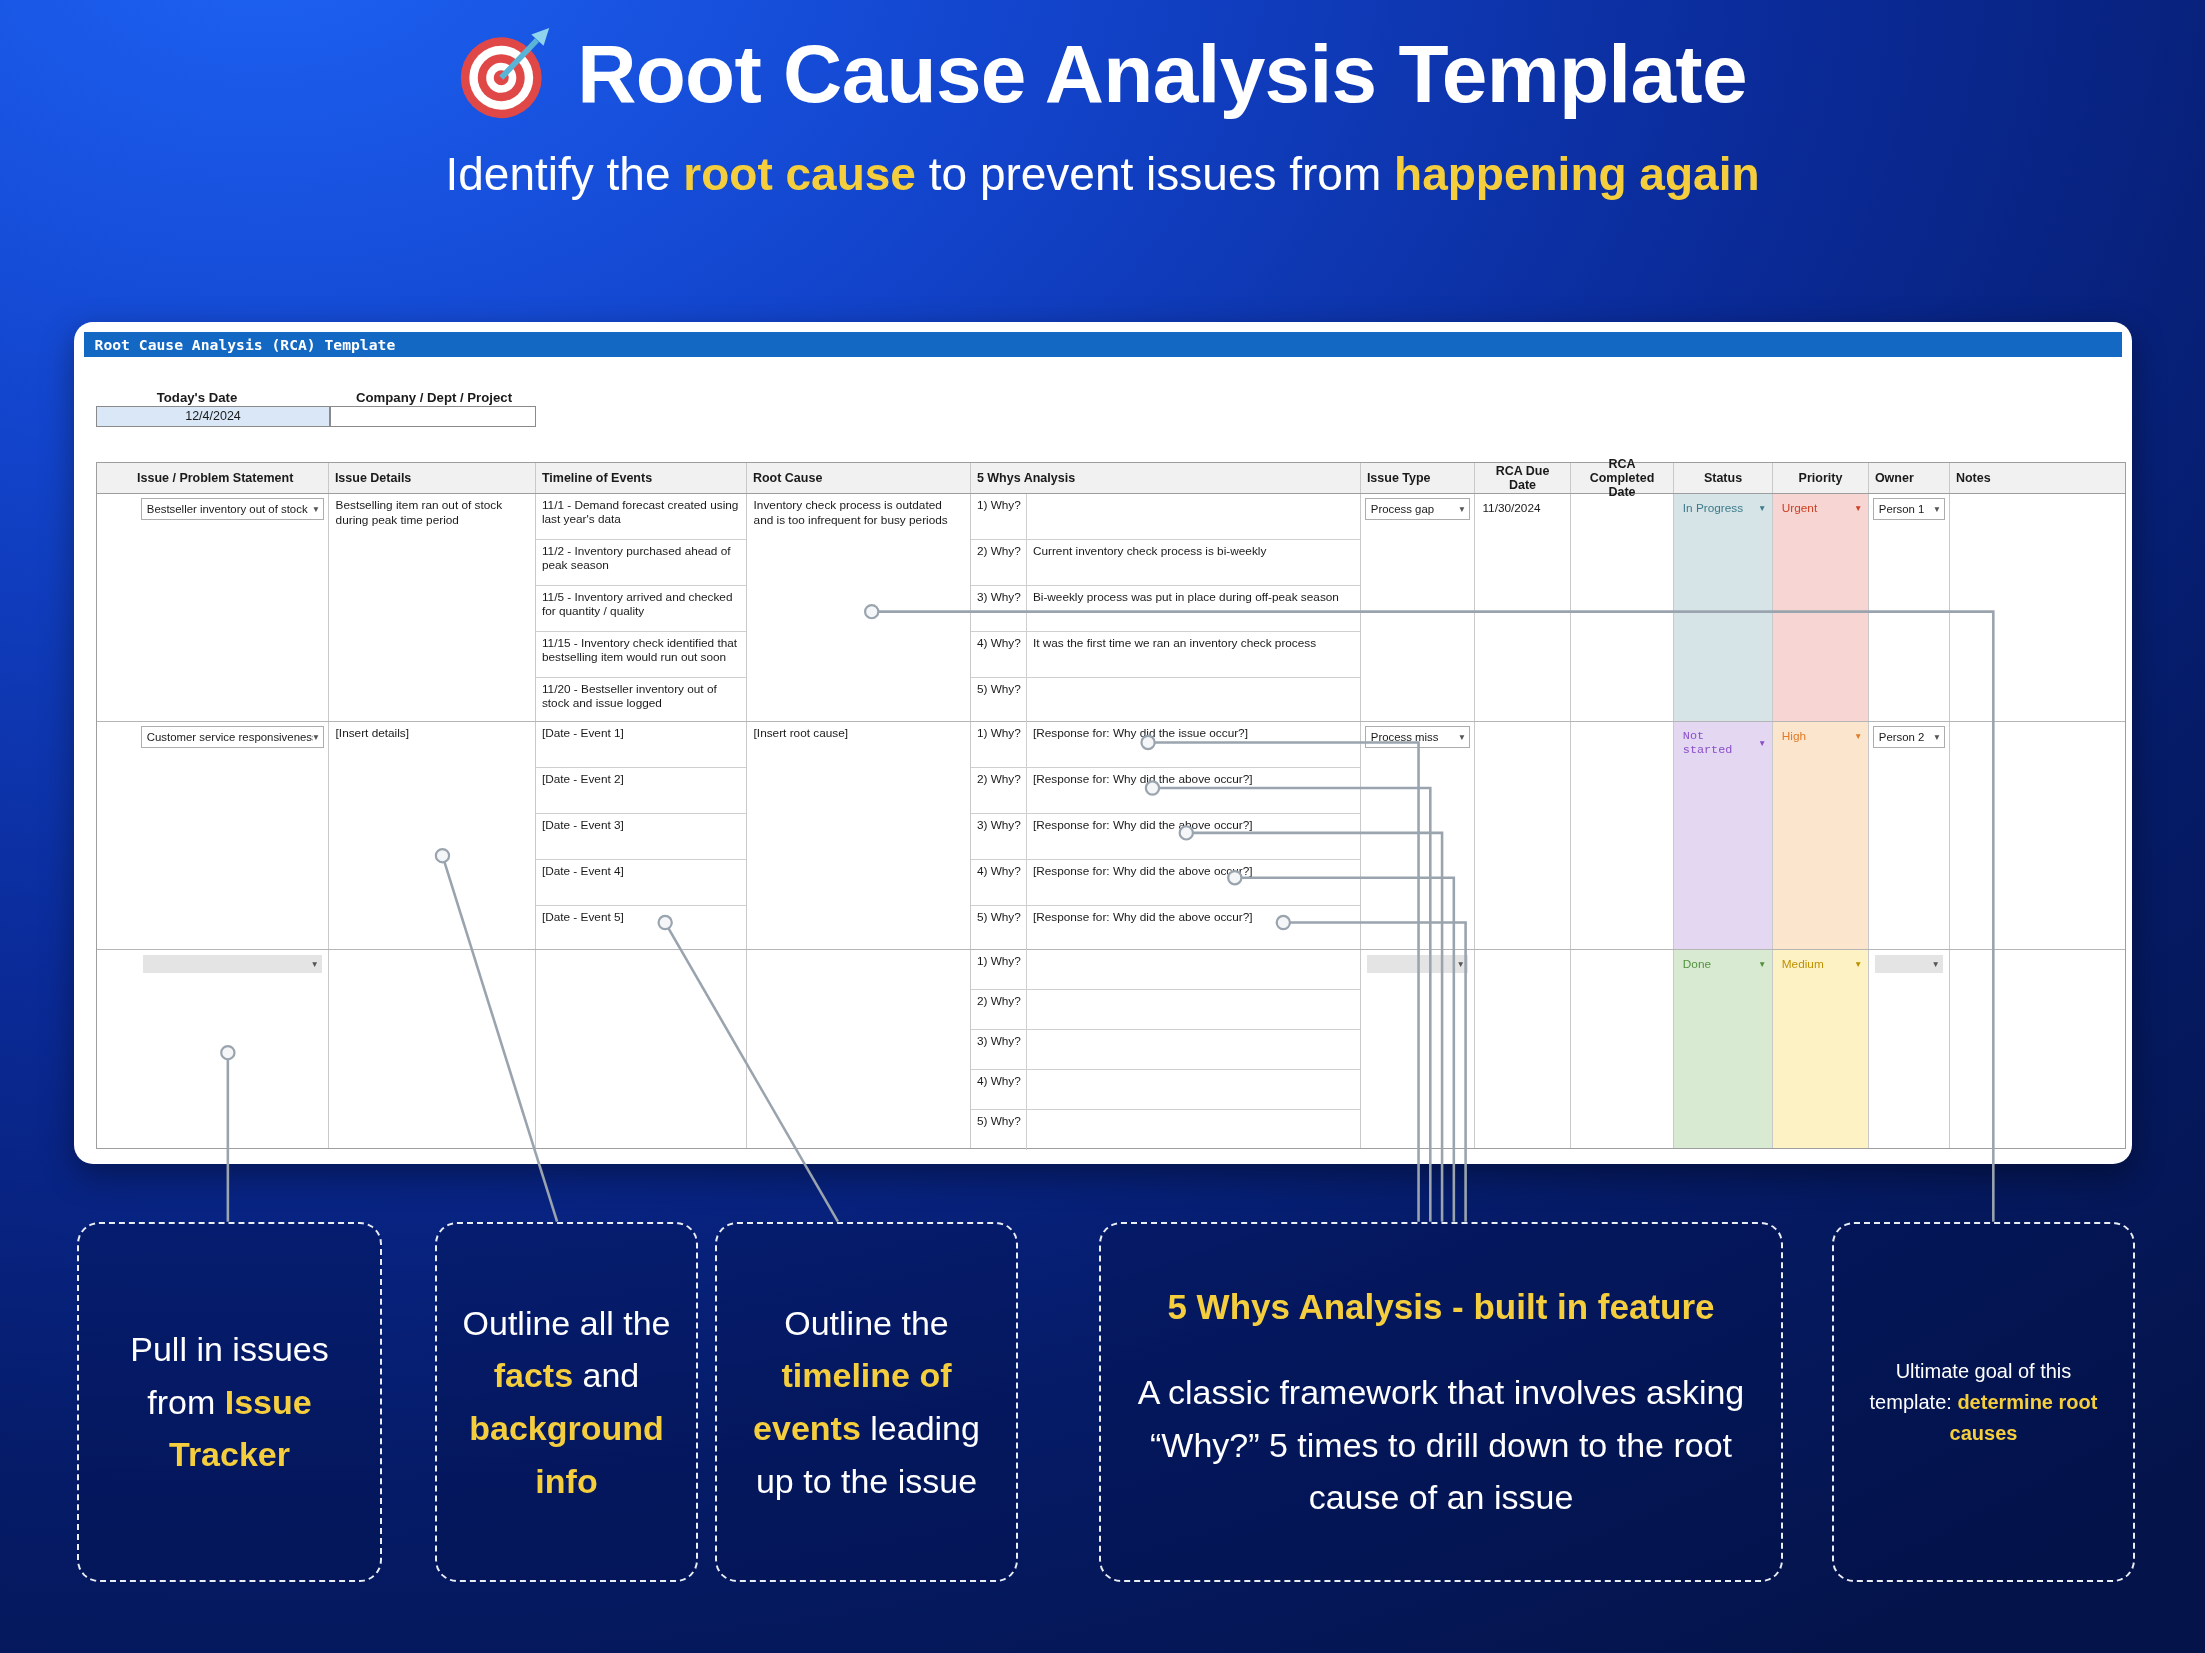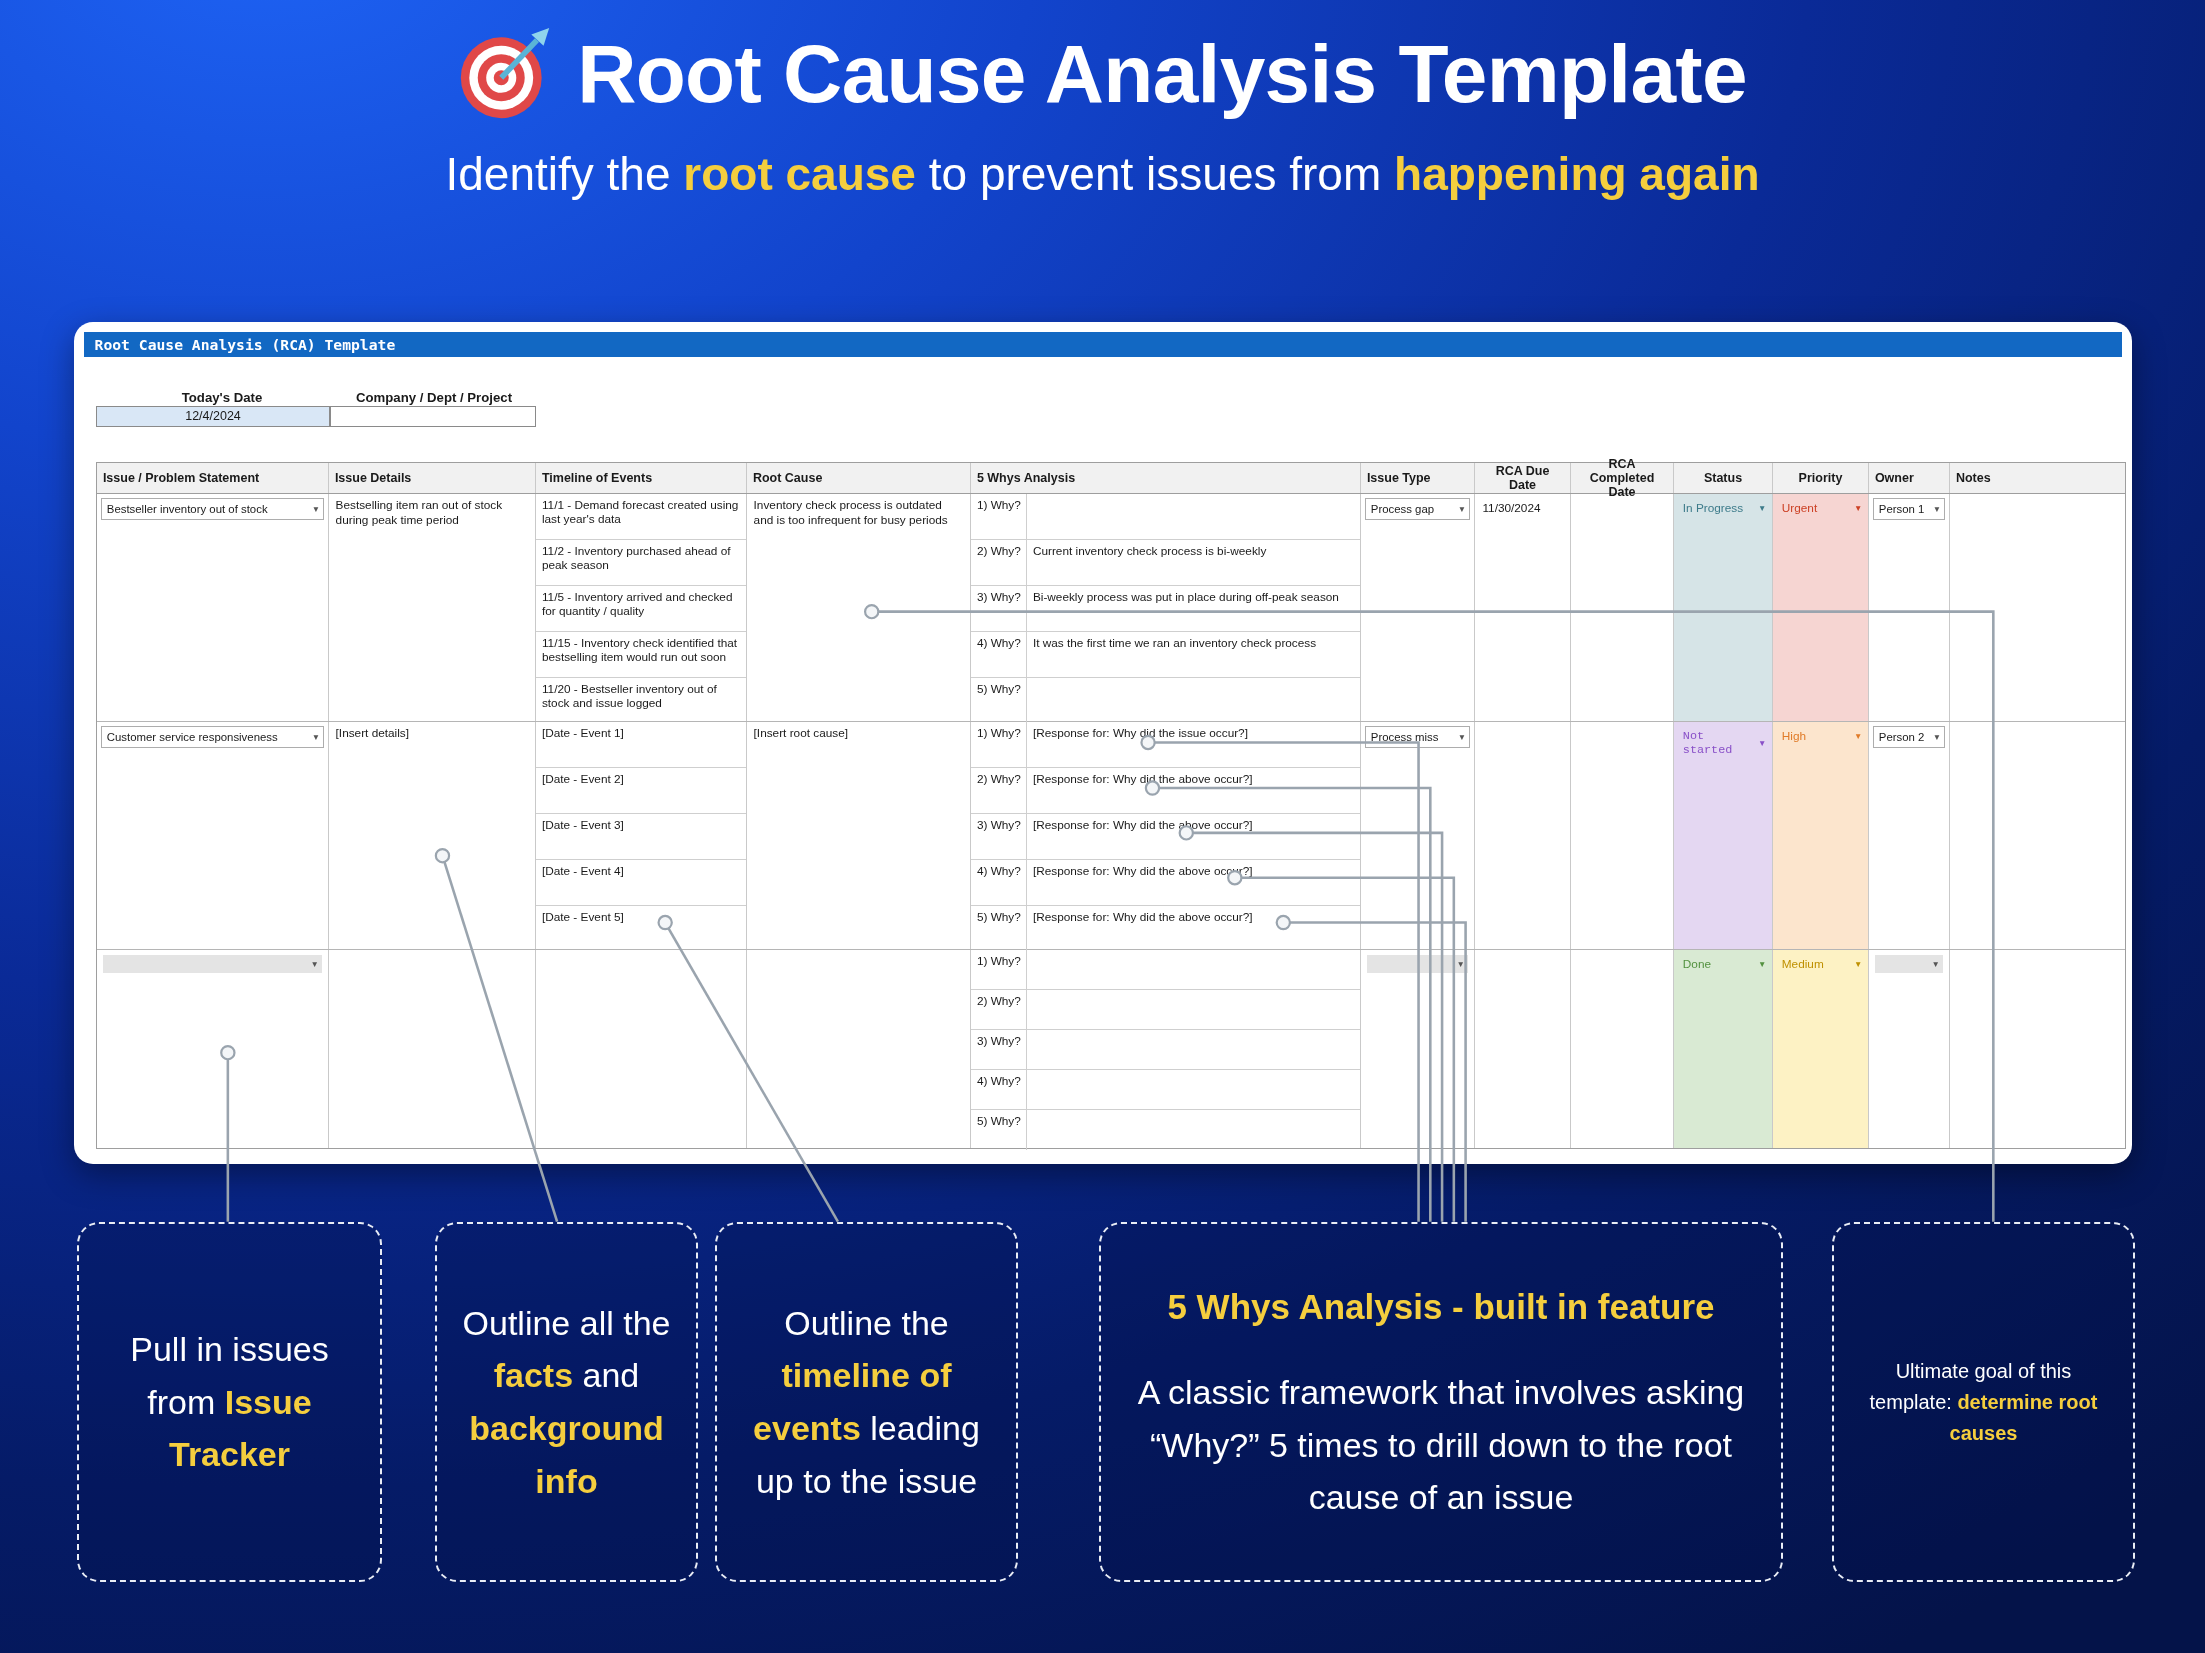--- a/index.html
+++ b/index.html
@@ -23,34 +23,34 @@
     position:absolute; left:74px; top:322px; width:2058px; height:842px;
     background:#ffffff; border-radius:19px; box-shadow:0 10.3px 32px rgba(0,0,0,.38);
     z-index:2; color:#1a1a1a;
   }
   .sheet-titlebar {
     position:absolute; left:10.3px; right:10.3px; top:10.3px; height:25px;
     background:#1268C3; color:#fff; display:flex; align-items:center;
     padding-left:10.3px; font-family:"DejaVu Sans Mono", monospace; font-weight:bold; font-size:14.7px;
   }
   .m-label { position:absolute; font-weight:bold; font-size:13.2px; text-align:center; }
-  .m-label-date { left:31px; top:68px; width:234px; }
+  .m-label-date { left:6px; top:68px; width:234px; }
   .m-label-company { left:257px; top:68px; width:206px; }
   .m-input { position:absolute; top:84px; height:20.6px; border:0.7px solid #8a8a8a;
     display:flex; align-items:center; justify-content:center; font-size:12.5px; }
   .m-input-date { left:22px; width:234px; background:#d9e7f6; }
   .m-input-company { left:256px; width:206px; background:#fff; }
 
   
   .table { position:absolute; left:22px; top:140px; width:2030px; border:0.7px solid #9e9e9e; font-size:11.8px; }
   .thead { display:flex; height:31px; background:#f1f1f1; border-bottom:0.7px solid #9e9e9e; }
   .th { font-weight:bold; font-size:12.5px; display:flex; align-items:center; padding:1.5px 5.9px; line-height:1.12; }
   .ctr { justify-content:center; text-align:center; }
   .cell, .th { border-right:0.7px solid #c9c9c9; }
-  .c-issue{width:232px;} .c-details{width:207px;} .c-timeline{width:211px;} .c-root{width:224px;}
+  .c-issue{width:232px;padding-left:40px;} .c-details{width:207px;} .c-timeline{width:211px;} .c-root{width:224px;}
   .c-whys{width:390px;} .c-itype{width:114px;} .c-due{width:96px;} .c-comp{width:103px;}
   .c-status{width:99px;} .c-priority{width:96px;} .c-owner{width:81px;} .c-notes{flex:1; border-right:none;}
   .trow { display:flex; border-bottom:0.7px solid #b5b5b5; background:#fff; }
   .trow:last-child { border-bottom:none; }
   .r1 { height:228px; } .r2 { height:228px; } .r3 { height:198px; }
   .pad { padding:4.4px 6.6px 0 6.6px; line-height:1.28; }
   .tl-cell { height:46px; border-bottom:0.7px solid #cfcfcf; padding:3.7px 5.9px 0 5.9px; line-height:1.25; }
   .c-timeline .tl-cell:last-child { border-bottom:none; }
   .why-row { display:flex; height:46px; border-bottom:0.7px solid #cfcfcf; }
   .r3 .why-row { height:40px; }

